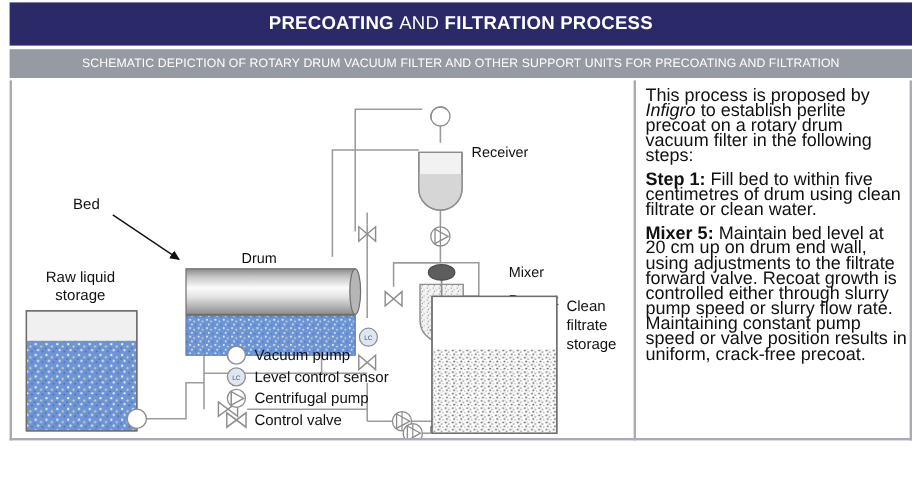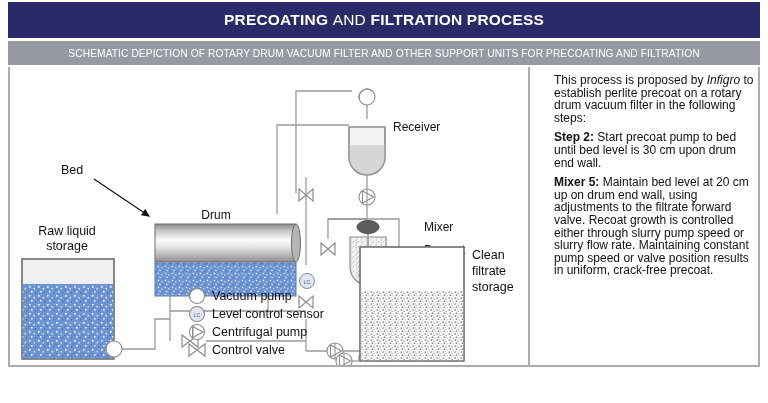--- a/index.html
+++ b/index.html
@@ -21,21 +21,21 @@
   .subtitle-text{color:#ffffff;font-size:10.2px;letter-spacing:.1px;white-space:nowrap;}
 
   
   .body-panel{position:absolute;left:8px;top:67px;width:752px;height:300px;
               border-left:2px solid #a9adb3;border-right:2px solid #a9adb3;border-bottom:2px solid #a9adb3;
               background:#ffffff;box-sizing:border-box;}
   .divider{position:absolute;left:528px;top:67px;width:2px;height:300px;background:#a9adb3;}
 
   
   .text-col{position:absolute;left:538px;top:74px;width:218px;}
-  .text-col p{margin:0 0 7px 16px;font-size:12px;line-height:12.6px;color:#111111;
+  .text-col p{margin:0 0 7px 0;font-size:15px;line-height:12.6px;color:#111111;
               font-family:"Liberation Sans",sans-serif;}
   .text-col p b{font-weight:bold;}
   .text-col p i{font-style:italic;}
 
   
   .schematic{position:absolute;left:10px;top:69px;width:518px;height:296px;}
   .schematic svg{display:block;}
 
   
   .caption{position:absolute;left:4px;top:378px;width:760px;font-family:"Liberation Serif",serif;
@@ -276,22 +276,22 @@
           </g>
           <text x="202" y="285" font-family="Liberation Sans, sans-serif" font-size="12.5" fill="#111111">Control valve</text>
         </g>
       </g>
     </svg>
   </div>
 
   <div class="text-col">
     <p><span>This process is proposed by </span><i>Infigro</i><span> to establish perlite precoat on a rotary drum vacuum filter in the following steps:</span></p>
 
-
-    <p><b>Step 2:</b><span> Start precoat pump to bed until bed level is 30 cm upon drum end wall.</span></p>
+    <p><b>Step 1:</b><span> Fill bed to within five centimetres of drum using clean filtrate or clean water.</span></p>
+
 
 
 
     <p><b>Mixer 5:</b><span> Maintain bed level at 20 cm up on drum end wall, using adjustments to the filtrate forward valve. Recoat growth is controlled either through slurry pump speed or slurry flow rate. Maintaining constant pump speed or valve position results in uniform, crack-free precoat.</span></p>
   </div>
 
 
 </div>
 
 </body></html>

